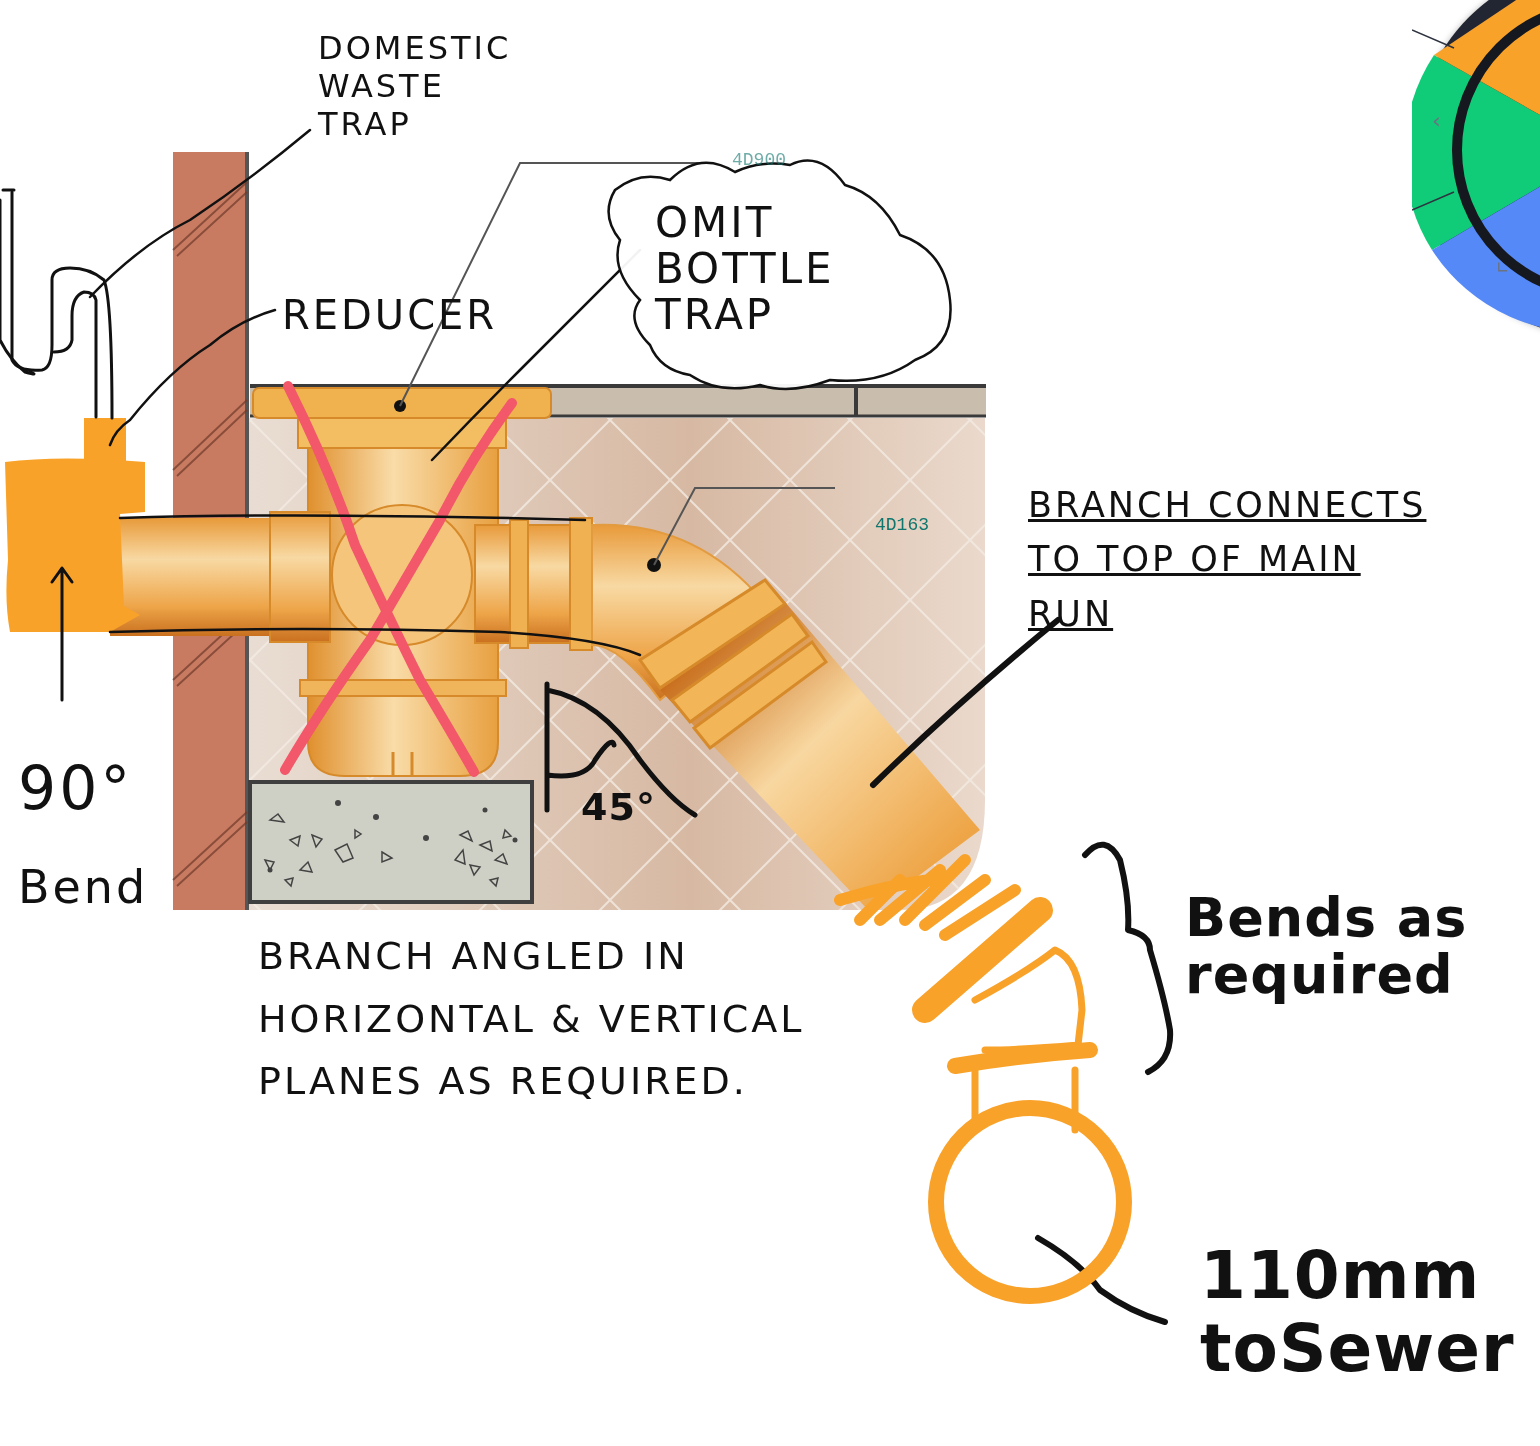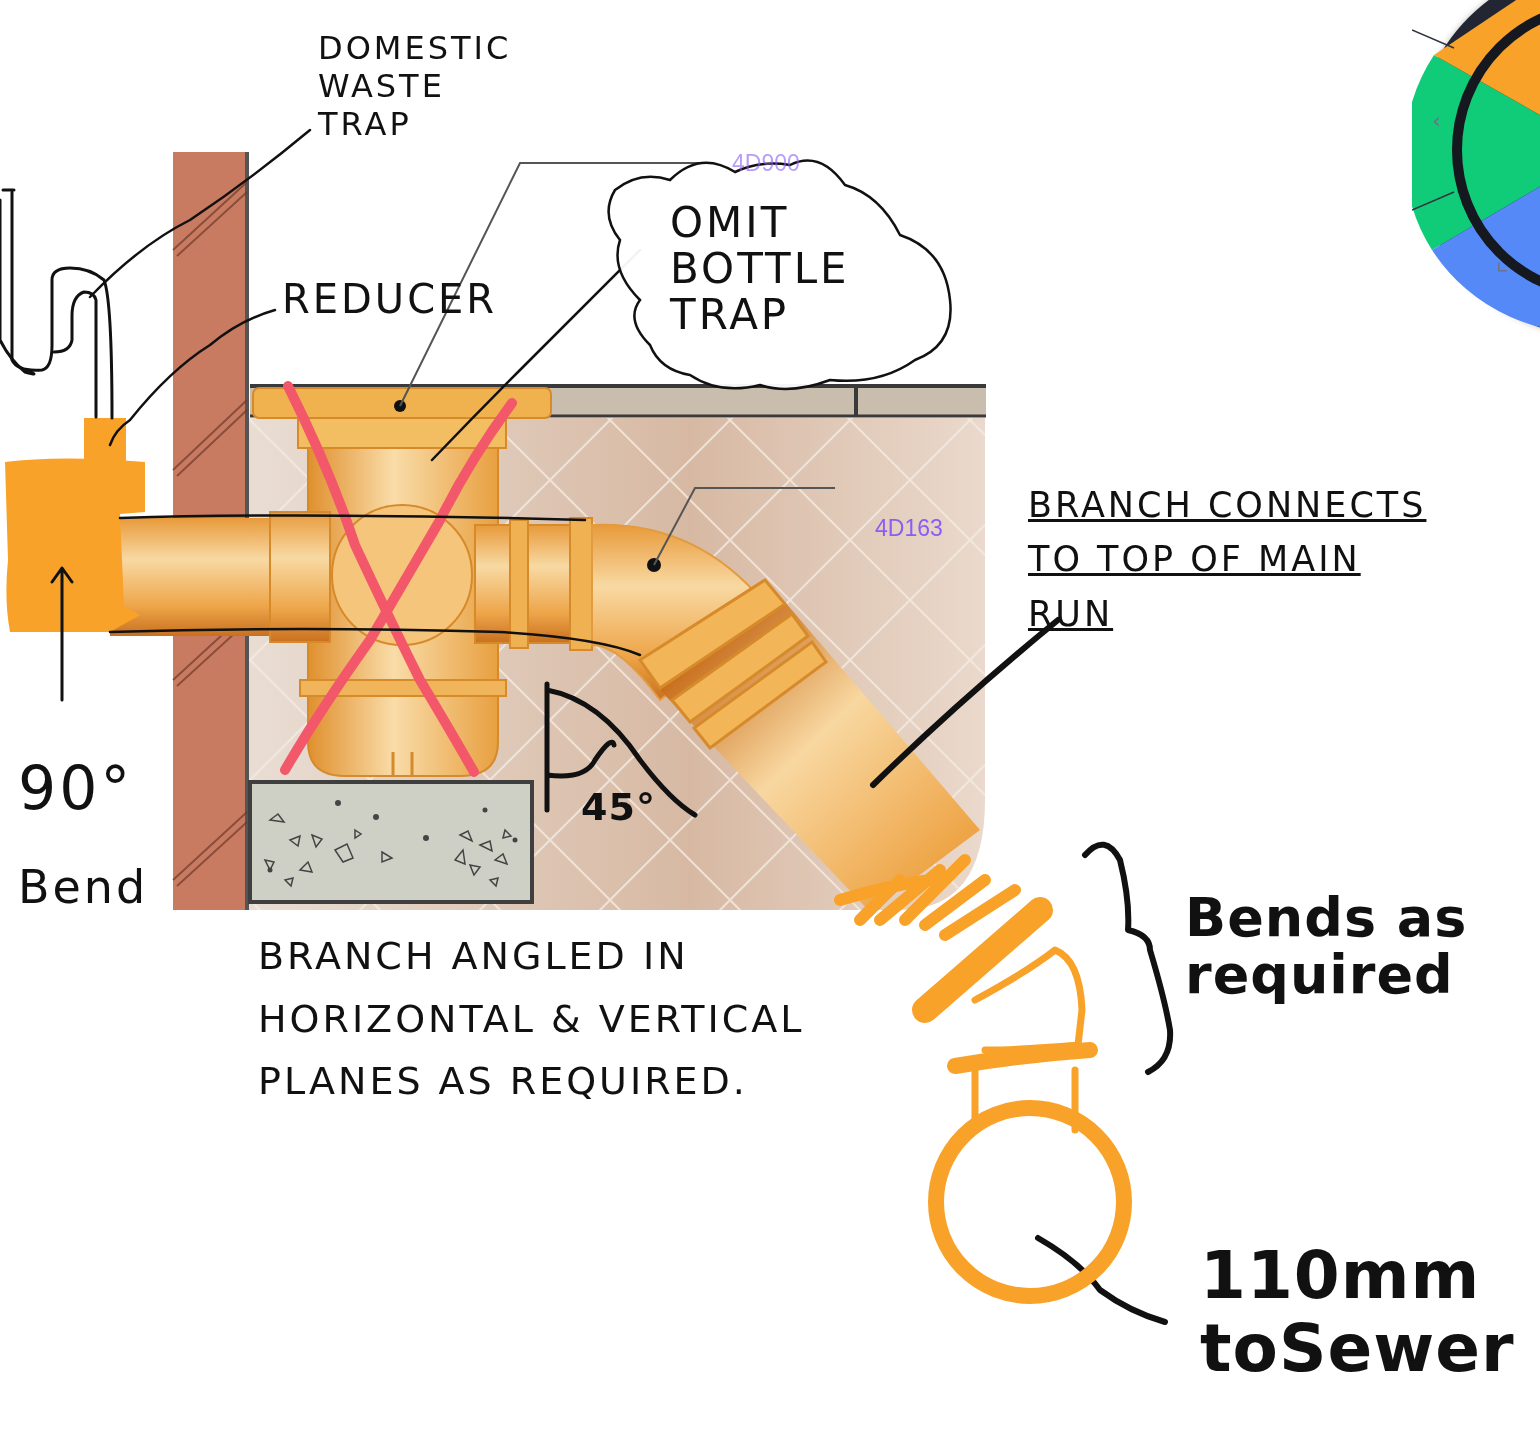--- a/index.html
+++ b/index.html
@@ -3,22 +3,22 @@
 <meta charset="utf-8">
 <style>
   html, body { margin: 0; padding: 0; background: #ffffff; }
   body { width: 1540px; height: 1446px; position: relative; overflow: hidden;
          font-family: "Liberation Sans", sans-serif; }
   #canvas { position: absolute; left: 0; top: 0; width: 1540px; height: 1446px; }
   .hand { position: absolute; font-family: "DejaVu Sans", sans-serif; color: #111;
           white-space: pre; line-height: 1.18; letter-spacing: 3px; }
   .hand.thin { font-weight: normal; }
   .hand.bold { font-weight: bold; letter-spacing: 1px; }
-  .part-code { position: absolute; font-family: Liberation Sans, sans-serif;
-               font-size: 23px; color: #8b5cf6; }
+  .part-code { position: absolute; font-family: Liberation Mono, monospace;
+               font-size: 18px; color: #0f766e; }
   #color-wheel { position: absolute; left: 1412px; top: -40px; width: 380px; height: 380px; }
   .wheel-btn { position: absolute; color: #6b7280; font-size: 22px; font-family: "DejaVu Sans", sans-serif; cursor: pointer; }
 </style>
 </head>
 <body>
 
 <svg id="canvas" viewBox="0 0 1540 1446" xmlns="http://www.w3.org/2000/svg">
   <defs>
     <linearGradient id="pipeH" x1="0" y1="0" x2="0" y2="1">
       <stop offset="0" stop-color="#e89a3a"></stop>
@@ -162,22 +162,22 @@
   </g>
 
 </svg>
 
 <div class="part-code" style="left:732px; top:150px; opacity:0.6;">4D900</div>
 <div class="part-code" style="left:875px; top:474px;margin-top:41px;">4D163</div>
 
 <div class="hand thin" style="left:318px; top:30px; font-size:32px;">DOMESTIC
 WASTE
 TRAP</div>
-<div class="hand thin" style="left:282px; top:276px; font-size:40px;">REDUCER</div>
-<div class="hand thin" style="left:655px; top:200px; font-size:42px; line-height:1.1;margin-left:15px;">OMIT
+<div class="hand thin" style="left:282px; top:292px; font-size:40px;">REDUCER</div>
+<div class="hand thin" style="left:655px; top:200px; font-size:42px; line-height:1.1;">OMIT
 BOTTLE
 TRAP</div>
 <div class="hand thin" style="left:1028px; top:478px; font-size:35px; line-height:1.55;text-decoration:underline;">BRANCH CONNECTS
 TO TOP OF MAIN
 RUN</div>
 <div class="hand thin" style="left:18px; top:740px; font-size:60px;margin-top:13px;">90°</div>
 <div class="hand thin" style="left:18px; top:860px; font-size:46px;">Bend</div>
 <div class="hand bold" style="left:570px; top:785px; font-size:38px;margin-left:11px;">45°</div>
 <div class="hand thin" style="left:258px; top:925px; font-size:38px; line-height:1.65;">BRANCH ANGLED IN
 HORIZONTAL &amp; VERTICAL

